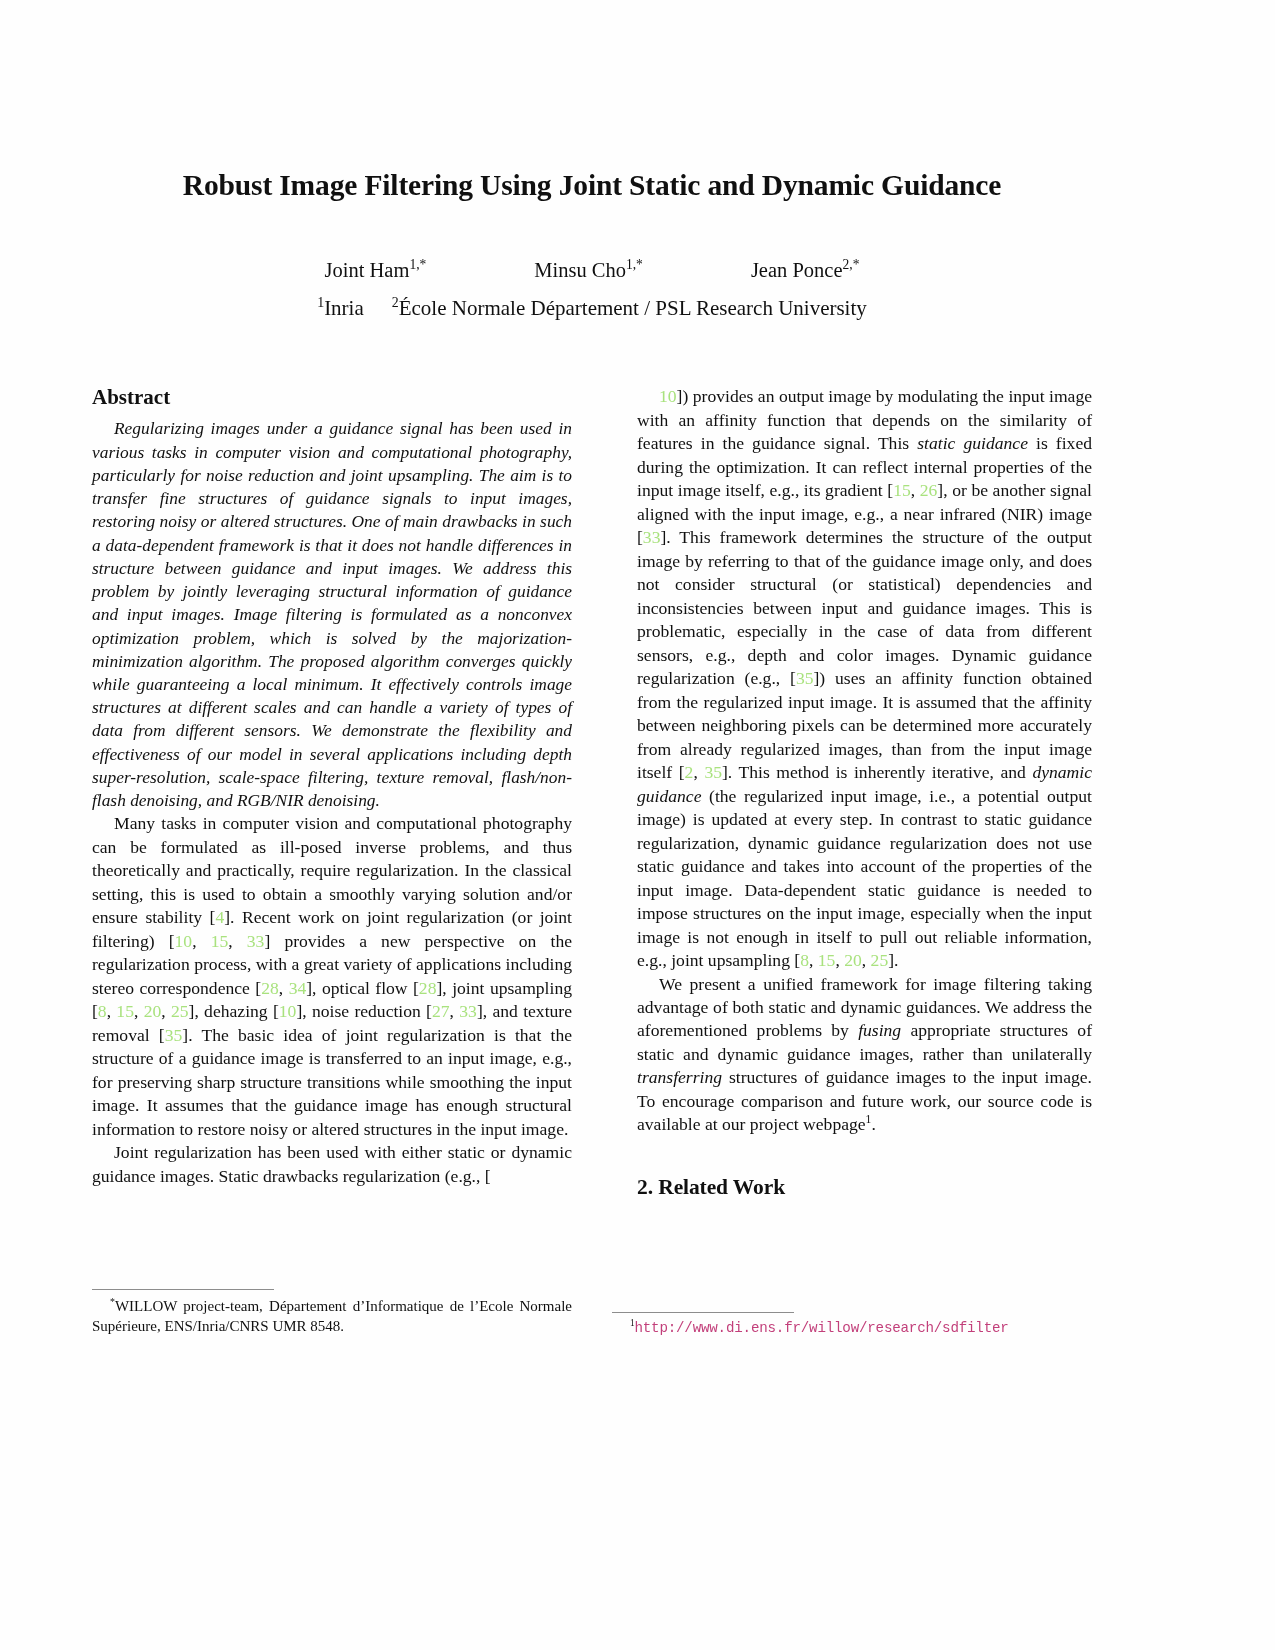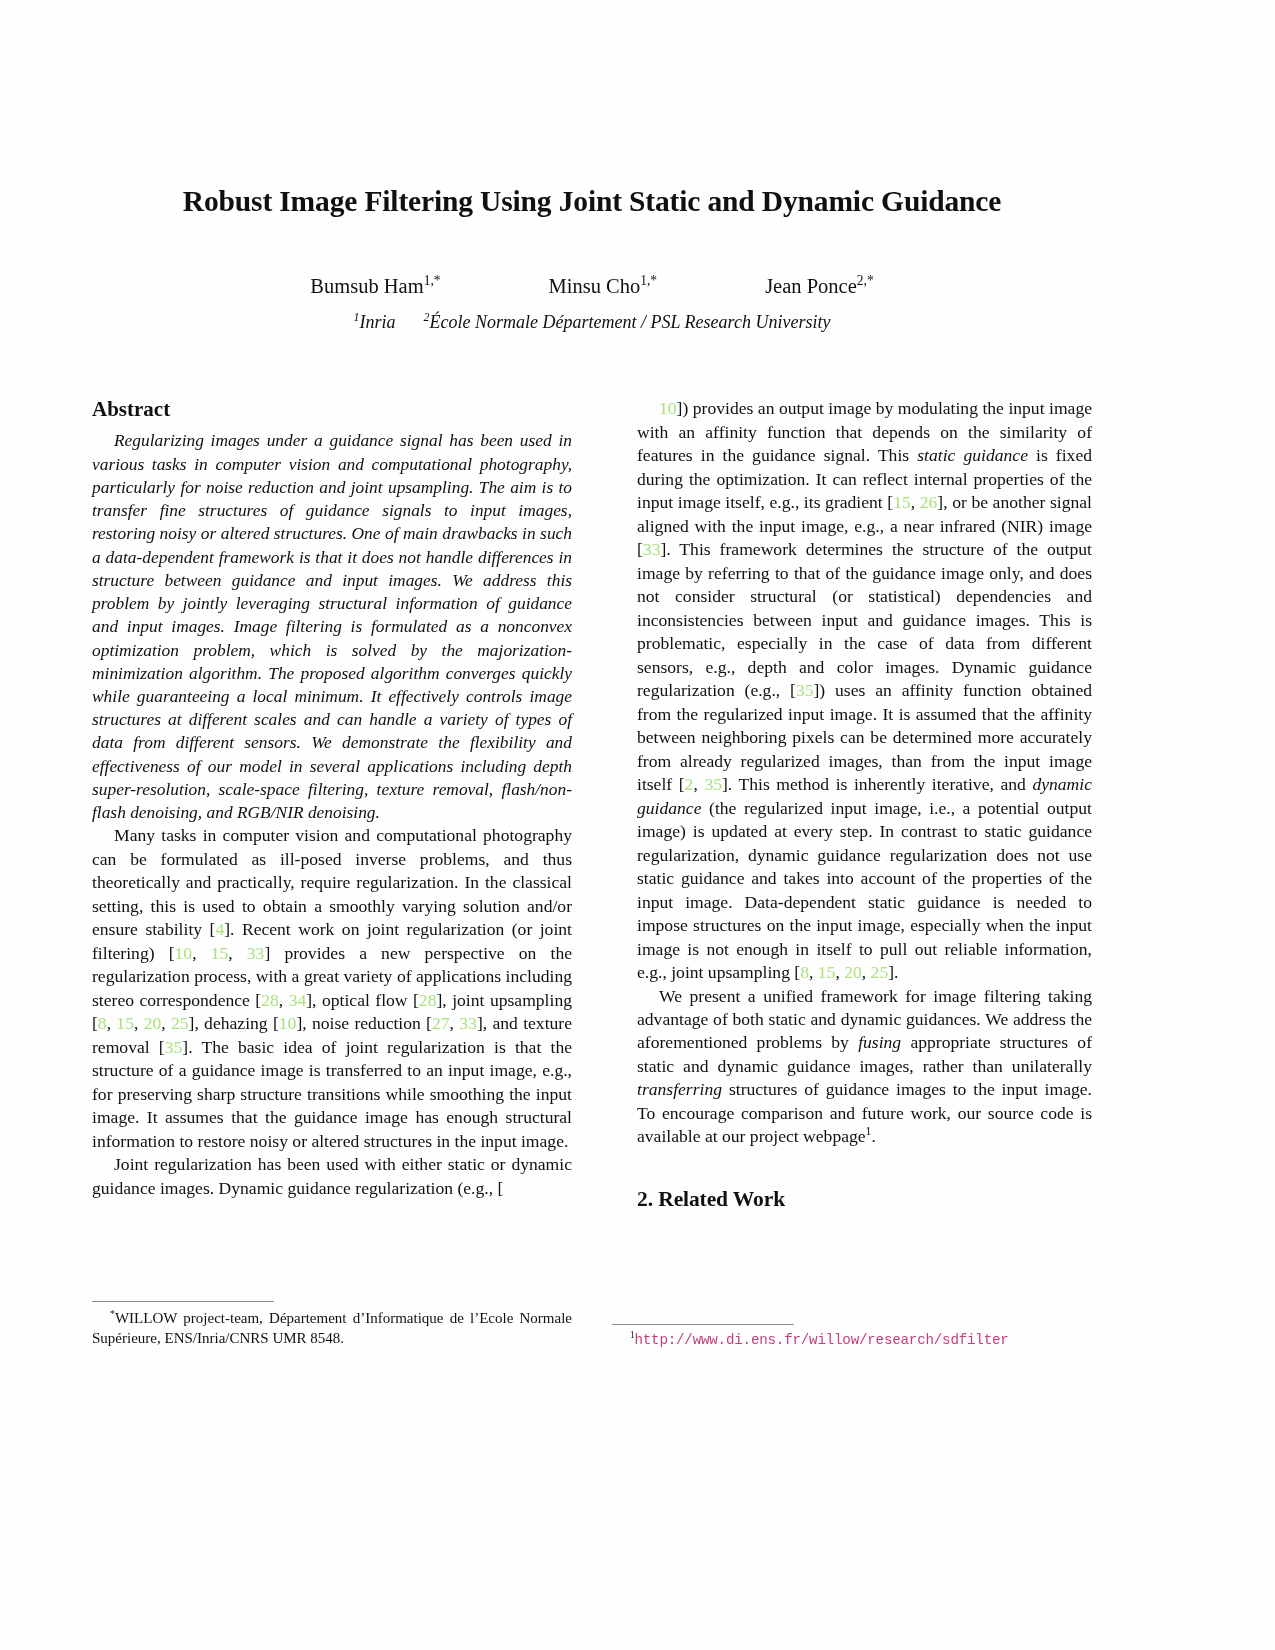--- a/index.html
+++ b/index.html
@@ -18,21 +18,21 @@
   .page {
     position: absolute;
     left: 0; top: 0;
     width: 1275px;
     height: 1650px;
     background: #fefefe;
   }
   .content {
     position: absolute;
     left: 92px;
-    top: 184px;
+    top: 168px;
     width: 1000px;
   }
   
   .title {
     text-align: center;
     font-size: 29.5px;
     font-weight: bold;
     letter-spacing: -0.15px;
     line-height: 1.2;
     margin: 0 0 56px 0;
@@ -44,23 +44,22 @@
     font-size: 20.5px;
     margin-bottom: 14px;
   }
   .author {
     white-space: nowrap;
   }
   .affils {
     display: flex;
     justify-content: center;
     gap: 28px;
-    font-size: 18px;
+    font-size: 21px;
     margin-bottom: 0;
-    font-style: italic;
   }
   sup {
     font-size: 0.66em;
     vertical-align: super;
     line-height: 0;
   }
   
   .columns {
     display: flex;
     gap: 40px;
@@ -141,39 +140,39 @@
 </style>
 </head>
 <body>
 
 <div class="page">
   <div class="content">
 
     <h1 class="title">Robust Image Filtering Using Joint Static and Dynamic Guidance</h1>
 
     <div class="authors">
-      <span class="author"><span>Bumsub Ham</span><sup>1,*</sup></span>
+      <span class="author"><span>Joint Ham</span><sup>1,*</sup></span>
       <span class="author"><span>Minsu Cho</span><sup>1,*</sup></span>
       <span class="author"><span>Jean Ponce</span><sup>2,*</sup></span>
     </div>
 
     <div class="affils">
       <span><sup>1</sup><span>Inria</span></span>
       <span><sup>2</sup><span>École Normale Département / PSL Research University</span></span>
     </div>
 
     <div class="columns">
 
       <div class="col">
         <div class="colL-inner">
           <h2 class="abstract-head">Abstract</h2>
           <p class="abstract-body">Regularizing images under a guidance signal has been used in various tasks in computer vision and computational photography, particularly for noise reduction and joint upsampling. The aim is to transfer fine structures of guidance signals to input images, restoring noisy or altered structures. One of main drawbacks in such a data-dependent framework is that it does not handle differences in structure between guidance and input images. We address this problem by jointly leveraging structural information of guidance and input images. Image filtering is formulated as a nonconvex optimization problem, which is solved by the majorization-minimization algorithm. The proposed algorithm converges quickly while guaranteeing a local minimum. It effectively controls image structures at different scales and can handle a variety of types of data from different sensors. We demonstrate the flexibility and effectiveness of our model in several applications including depth super-resolution, scale-space filtering, texture removal, flash/non-flash denoising, and RGB/NIR denoising.</p>
 
           <p class="para">Many tasks in computer vision and computational photography can be formulated as ill-posed inverse problems, and thus theoretically and practically, require regularization. In the classical setting, this is used to obtain a smoothly varying solution and/or ensure stability [<span class="cite">4</span>]. Recent work on joint regularization (or joint filtering) [<span class="cite">10</span>, <span class="cite">15</span>, <span class="cite">33</span>] provides a new perspective on the regularization process, with a great variety of applications including stereo correspondence [<span class="cite">28</span>, <span class="cite">34</span>], optical flow [<span class="cite">28</span>], joint upsampling [<span class="cite">8</span>, <span class="cite">15</span>, <span class="cite">20</span>, <span class="cite">25</span>], dehazing [<span class="cite">10</span>], noise reduction [<span class="cite">27</span>, <span class="cite">33</span>], and texture removal [<span class="cite">35</span>]. The basic idea of joint regularization is that the structure of a guidance image is transferred to an input image, e.g., for preserving sharp structure transitions while smoothing the input image. It assumes that the guidance image has enough structural information to restore noisy or altered structures in the input image.</p>
-          <p class="para cont">Joint regularization has been used with either static or dynamic guidance images. Dynamic guidance regularization (e.g., [</p>
+          <p class="para cont">Joint regularization has been used with either static or dynamic guidance images. Static drawbacks regularization (e.g., [</p>
         </div>
 
         <div class="footnote">
           <div class="fn-rule"></div>
           <p class="fn-text"><sup>*</sup><span>WILLOW project-team, Département d’Informatique de l’Ecole Normale Supérieure, ENS/Inria/CNRS UMR 8548.</span></p>
         </div>
       </div>
 
       <div class="col">
         <div class="colR-inner">

